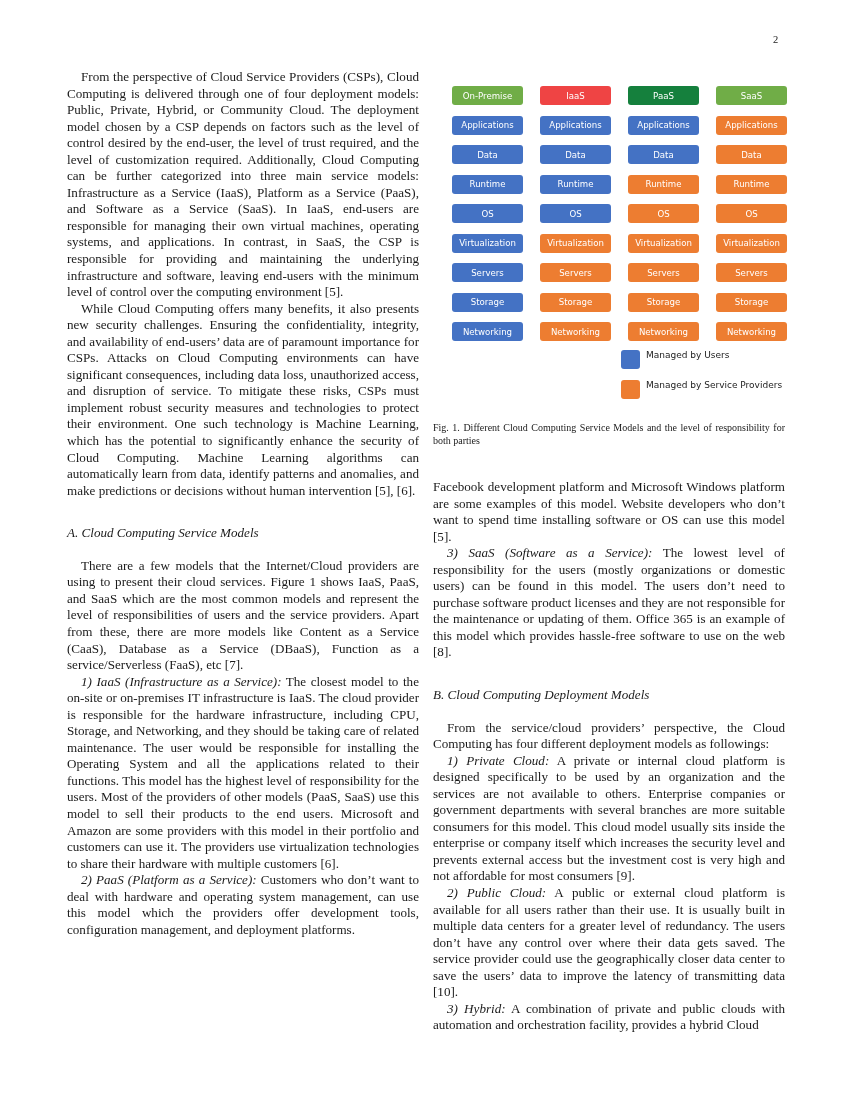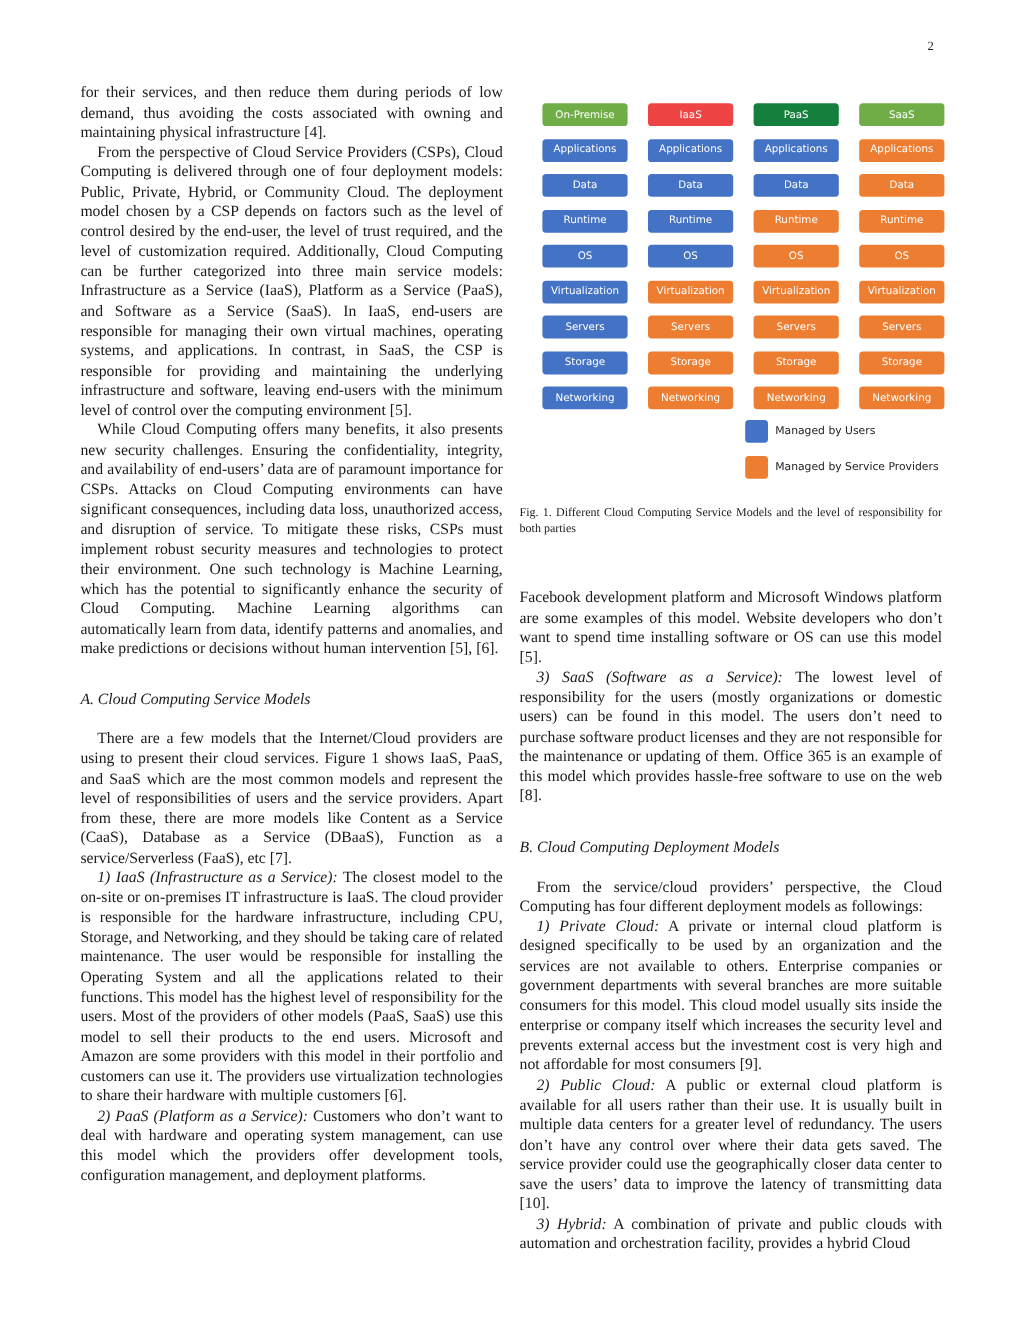--- a/index.html
+++ b/index.html
@@ -2,43 +2,42 @@
 <html><head>
   <meta charset="utf-8">
   <style>
     html, body { margin: 0; padding: 0; background: #ffffff; }
     body { width: 850px; height: 1100px; position: relative; overflow: hidden;
            font-family: "Liberation Serif", "DejaVu Serif", serif; color: #1a1a1a; }
     .page-number { position: absolute; top: 34px; left: 773px; font-size: 10.5px; }
     .col { position: absolute; width: 352px; font-size: 13.1px; line-height: 16.55px;
            text-align: justify; hyphens: none; }
     .col-left { left: 67px; top: 69px; }
-    .col-right { left: 433px; top: 479px; margin-top: 11px; }
+    .col-right { left: 433px; top: 479px; }
     .col p { margin: 0; text-indent: 0; }
     .col p.ind { text-indent: 14px; }
     .col .sec { font-style: italic; margin: 26px 0 16px 0; text-align: left; font-family: Liberation Serif, serif; }
     .col em { }
     .figure { position: absolute; left: 445px; top: 80px; width: 352px; height: 330px; }
     .box { position: absolute; width: 71px; height: 19px; border-radius: 3px;
            color: #ffffff; font-family: "DejaVu Sans", sans-serif; font-size: 8.6px;
            display: flex; align-items: center; justify-content: center; white-space: nowrap;
            box-sizing: border-box; }
-    .legend-item { position: absolute; left: 128px; display: flex; align-items: center;
+    .legend-item { position: absolute; left: 128px; display: flex; 
                    font-family: "DejaVu Sans", sans-serif; font-size: 9px; color: #222; padding-left: 48px; }
     .legend-swatch { width: 19px; height: 19px; border-radius: 3px; margin-right: 6px; }
     .caption { position: absolute; left: 433px; top: 422px; width: 352px; font-size: 10px;
                line-height: 12.6px; text-align: justify; }
   </style>
 </head>
 <body>
 
 <div class="page-number">2</div>
 
 <div class="col col-left">
-  <p>for their services, and then reduce them during periods of low demand, thus avoiding the costs associated with owning and maintaining physical infrastructure [4].</p>
   <p class="ind">From the perspective of Cloud Service Providers (CSPs), Cloud Computing is delivered through one of four deployment models: Public, Private, Hybrid, or Community Cloud. The deployment model chosen by a CSP depends on factors such as the level of control desired by the end-user, the level of trust required, and the level of customization required. Additionally, Cloud Computing can be further categorized into three main service models: Infrastructure as a Service (IaaS), Platform as a Service (PaaS), and Software as a Service (SaaS). In IaaS, end-users are responsible for managing their own virtual machines, operating systems, and applications. In contrast, in SaaS, the CSP is responsible for providing and maintaining the underlying infrastructure and software, leaving end-users with the minimum level of control over the computing environment [5].</p>
   <p class="ind">While Cloud Computing offers many benefits, it also presents new security challenges. Ensuring the confidentiality, integrity, and availability of end-users’ data are of paramount importance for CSPs. Attacks on Cloud Computing environments can have significant consequences, including data loss, unauthorized access, and disruption of service. To mitigate these risks, CSPs must implement robust security measures and technologies to protect their environment. One such technology is Machine Learning, which has the potential to significantly enhance the security of Cloud Computing. Machine Learning algorithms can automatically learn from data, identify patterns and anomalies, and make predictions or decisions without human intervention [5], [6].</p>
   <div class="sec">A. Cloud Computing Service Models</div>
   <p class="ind">There are a few models that the Internet/Cloud providers are using to present their cloud services. Figure 1 shows IaaS, PaaS, and SaaS which are the most common models and represent the level of responsibilities of users and the service providers. Apart from these, there are more models like Content as a Service (CaaS), Database as a Service (DBaaS), Function as a service/Serverless (FaaS), etc [7].</p>
   <p class="ind"><em>1) IaaS (Infrastructure as a Service):</em><span> The closest model to the on-site or on-premises IT infrastructure is IaaS. The cloud provider is responsible for the hardware infrastructure, including CPU, Storage, and Networking, and they should be taking care of related maintenance. The user would be responsible for installing the Operating System and all the applications related to their functions. This model has the highest level of responsibility for the users. Most of the providers of other models (PaaS, SaaS) use this model to sell their products to the end users. Microsoft and Amazon are some providers with this model in their portfolio and customers can use it. The providers use virtualization technologies to share their hardware with multiple customers [6].</span></p>
   <p class="ind"><em>2) PaaS (Platform as a Service):</em><span> Customers who don’t want to deal with hardware and operating system management, can use this model which the providers offer development tools, configuration management, and deployment platforms.</span></p>
 </div>
 
 <div class="figure" id="figure">
     <div class="box" style="left: 7px; top: 6px; background: rgb(112, 173, 71);">On-Premise</div>

